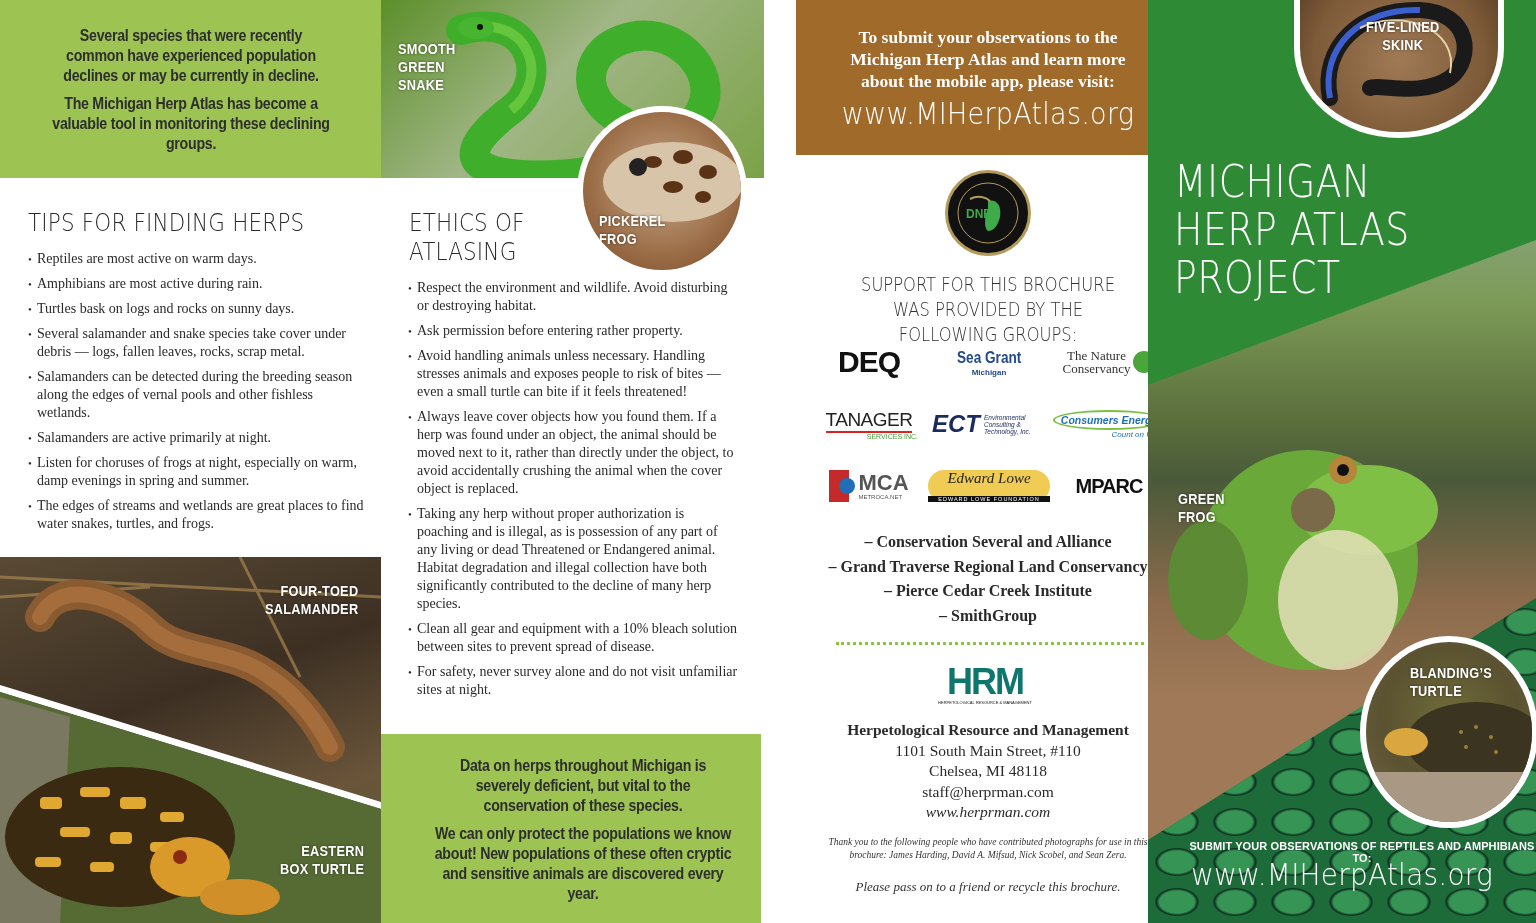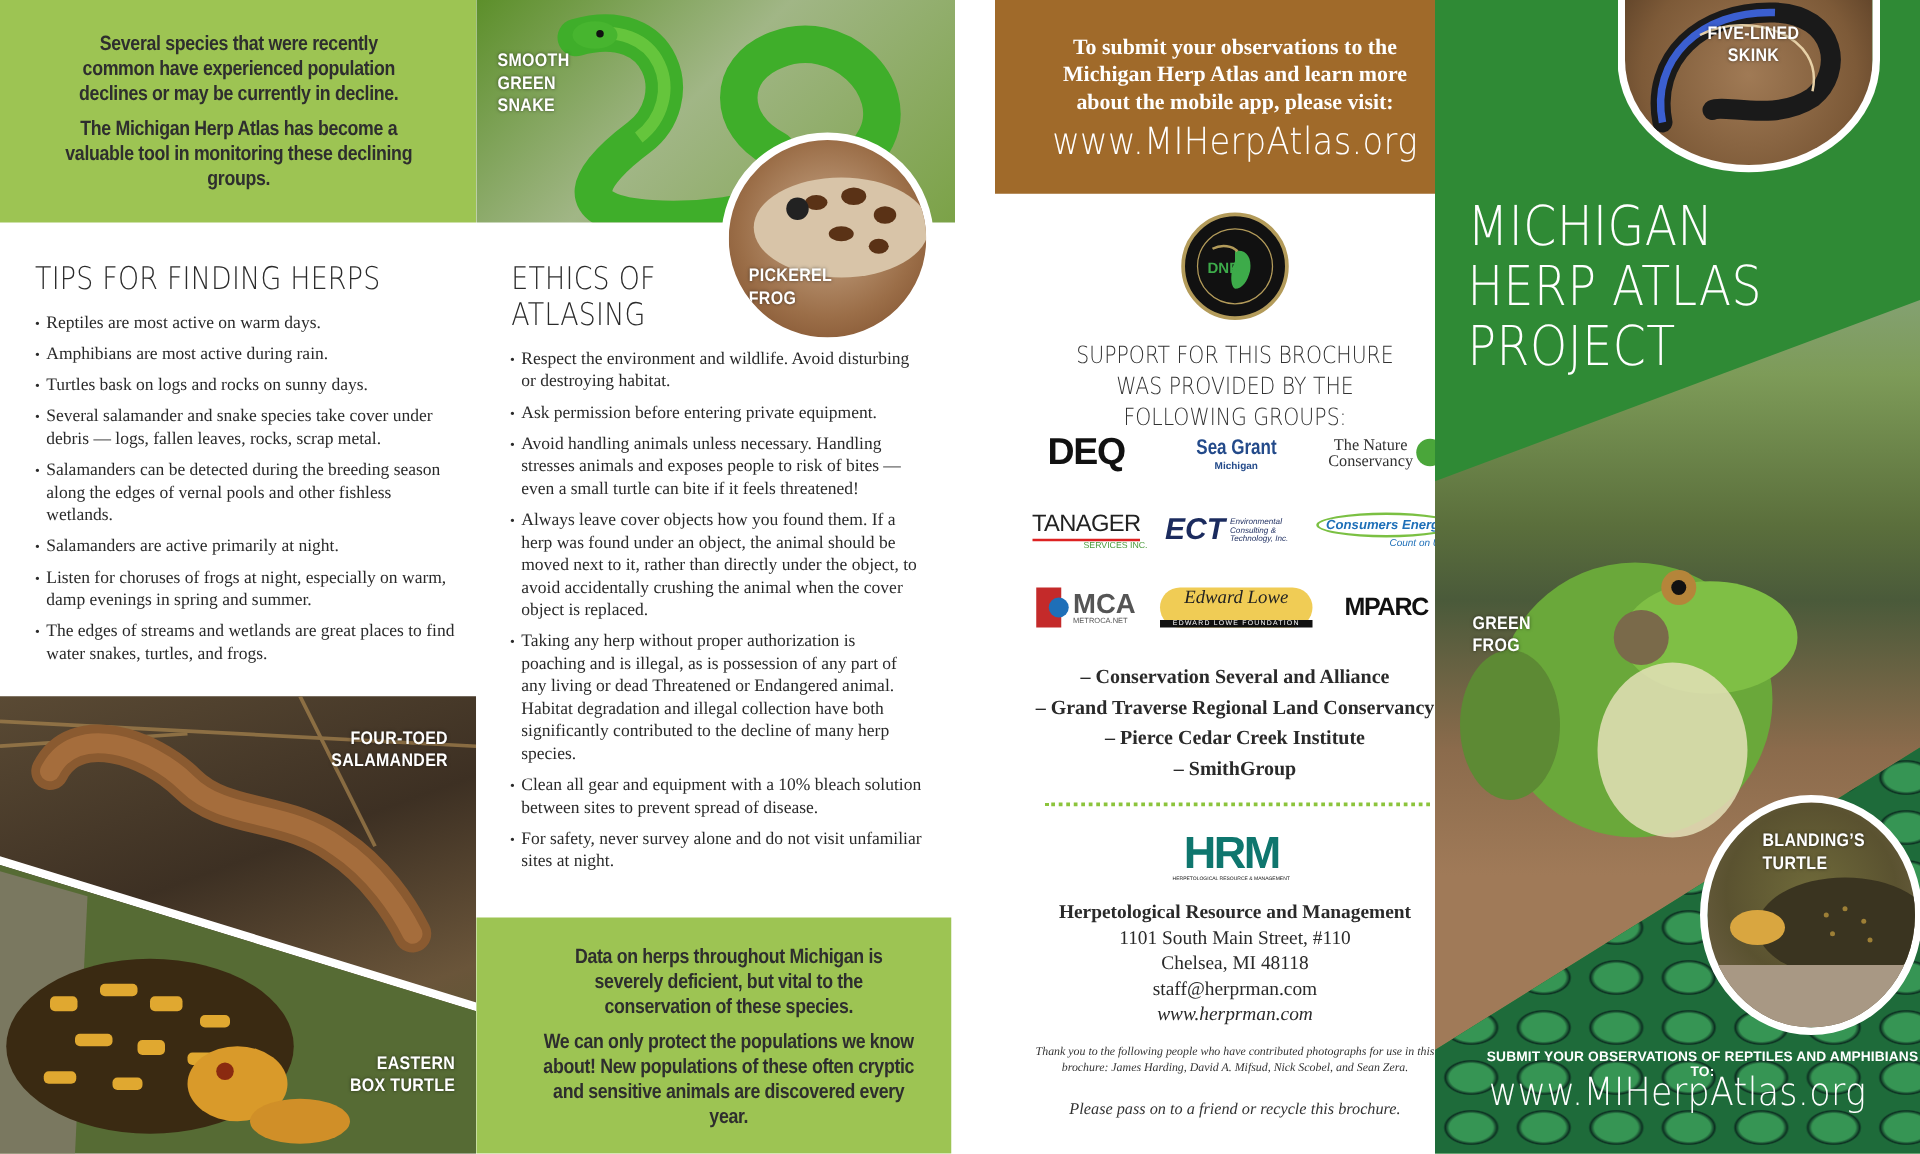--- a/index.html
+++ b/index.html
@@ -166,21 +166,21 @@
 FROG</div>
   </div>
 
   <h2 class="section-title" style="left:28px; top:208px;">
     <span>ETHICS OF</span><br>
     <span>ATLASING</span>
   </h2>
 
   <ul class="bullets" style="left:27px; top:279px; width:330px;">
     <li><span>Respect the environment and wildlife. Avoid disturbing or destroying habitat.</span></li>
-    <li>Ask permission before entering private equipment.</li>
+    <li>Ask permission before entering rather property.</li>
     <li>Avoid handling animals unless necessary. Handling stresses animals and exposes people to risk of bites — even a small turtle can bite if it feels threatened!</li>
     <li>Always leave cover objects how you found them. If a herp was found under an object, the animal should be moved next to it, rather than directly under the object, to avoid accidentally crushing the animal when the cover object is replaced.</li>
     <li>Taking any herp without proper authorization is poaching and is illegal, as is possession of any part of any living or dead Threatened or Endangered animal. Habitat degradation and illegal collection have both significantly contributed to the decline of many herp species.</li>
     <li>Clean all gear and equipment with a 10% bleach solution between sites to prevent spread of disease.</li>
     <li>For safety, never survey alone and do not visit unfamiliar sites at night.</li>
   </ul>
 
   <div class="green-box">
     <p style="width:320px;">Data on herps throughout Michigan is severely deficient, but vital to the conservation of these species.</p>
     <p style="width:360px;">We can only protect the populations we know about! New populations of these often cryptic and sensitive animals are discovered every year.</p>

